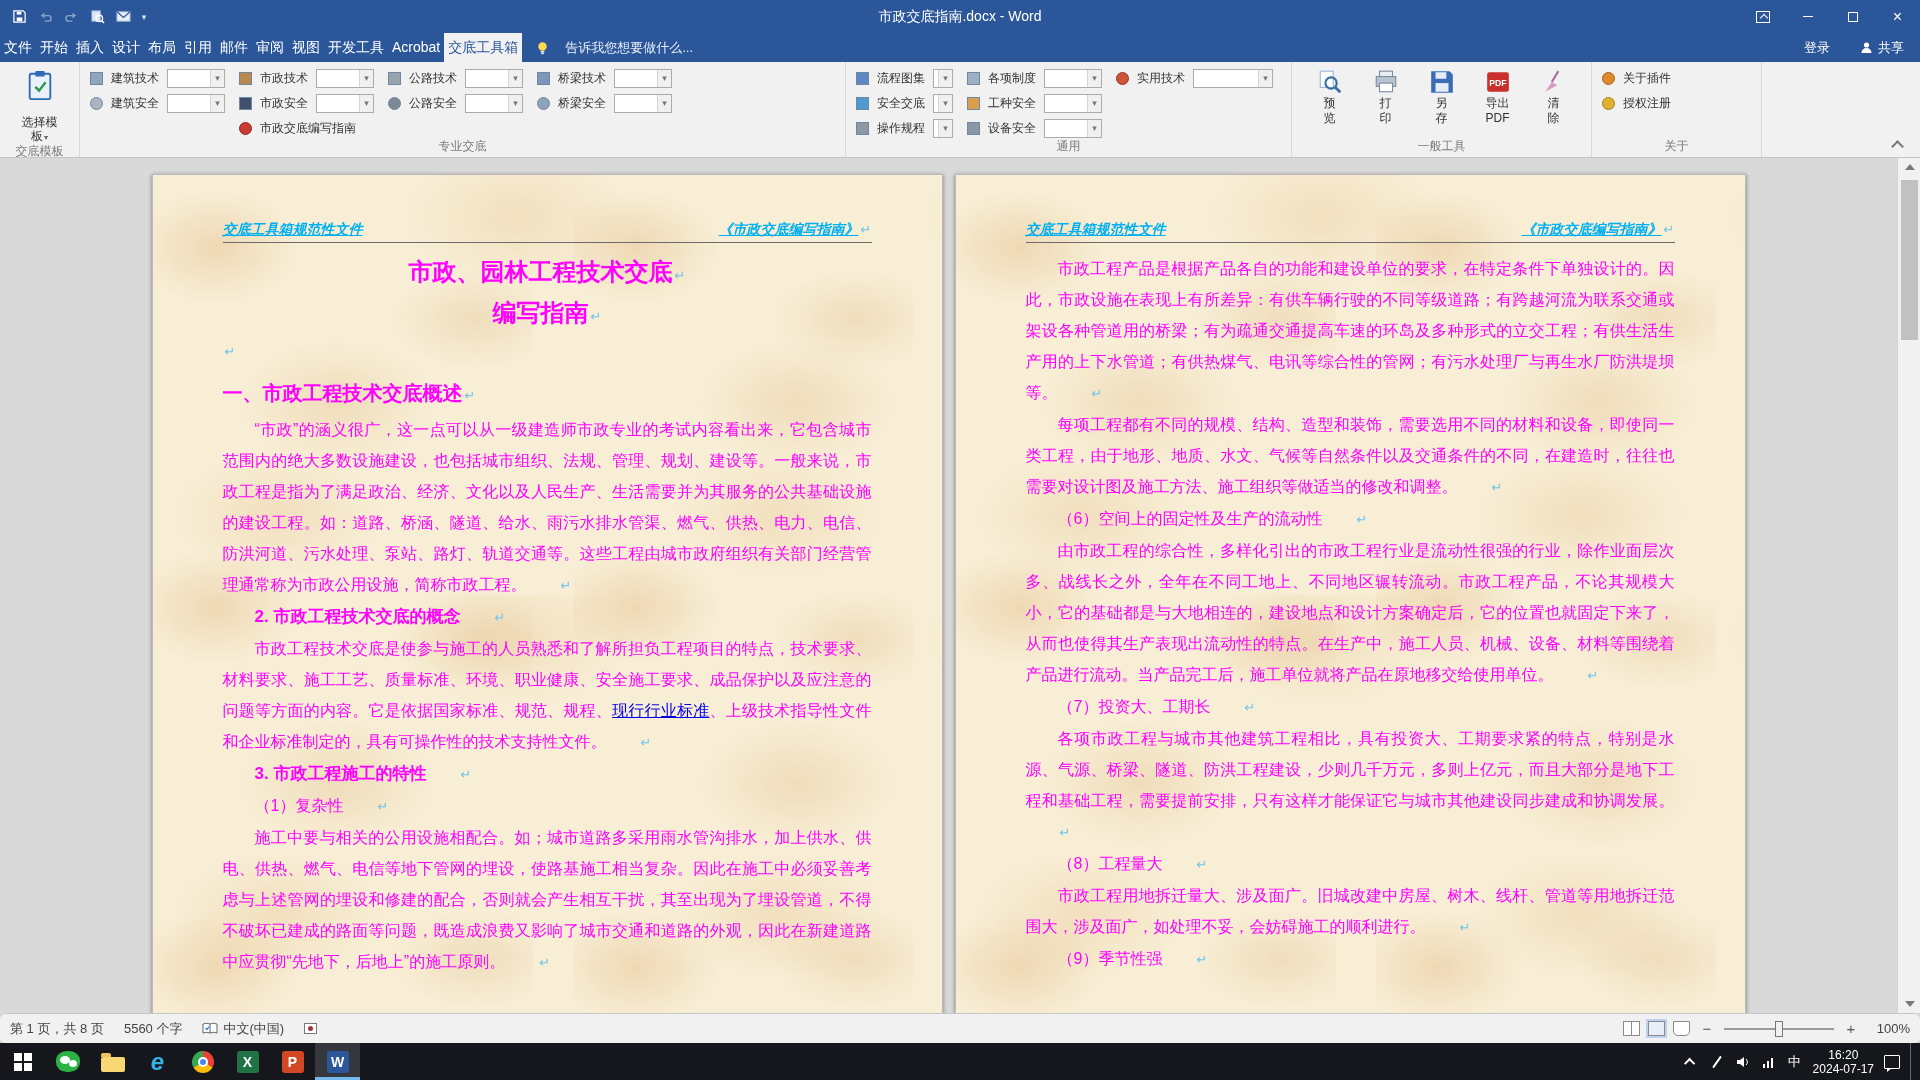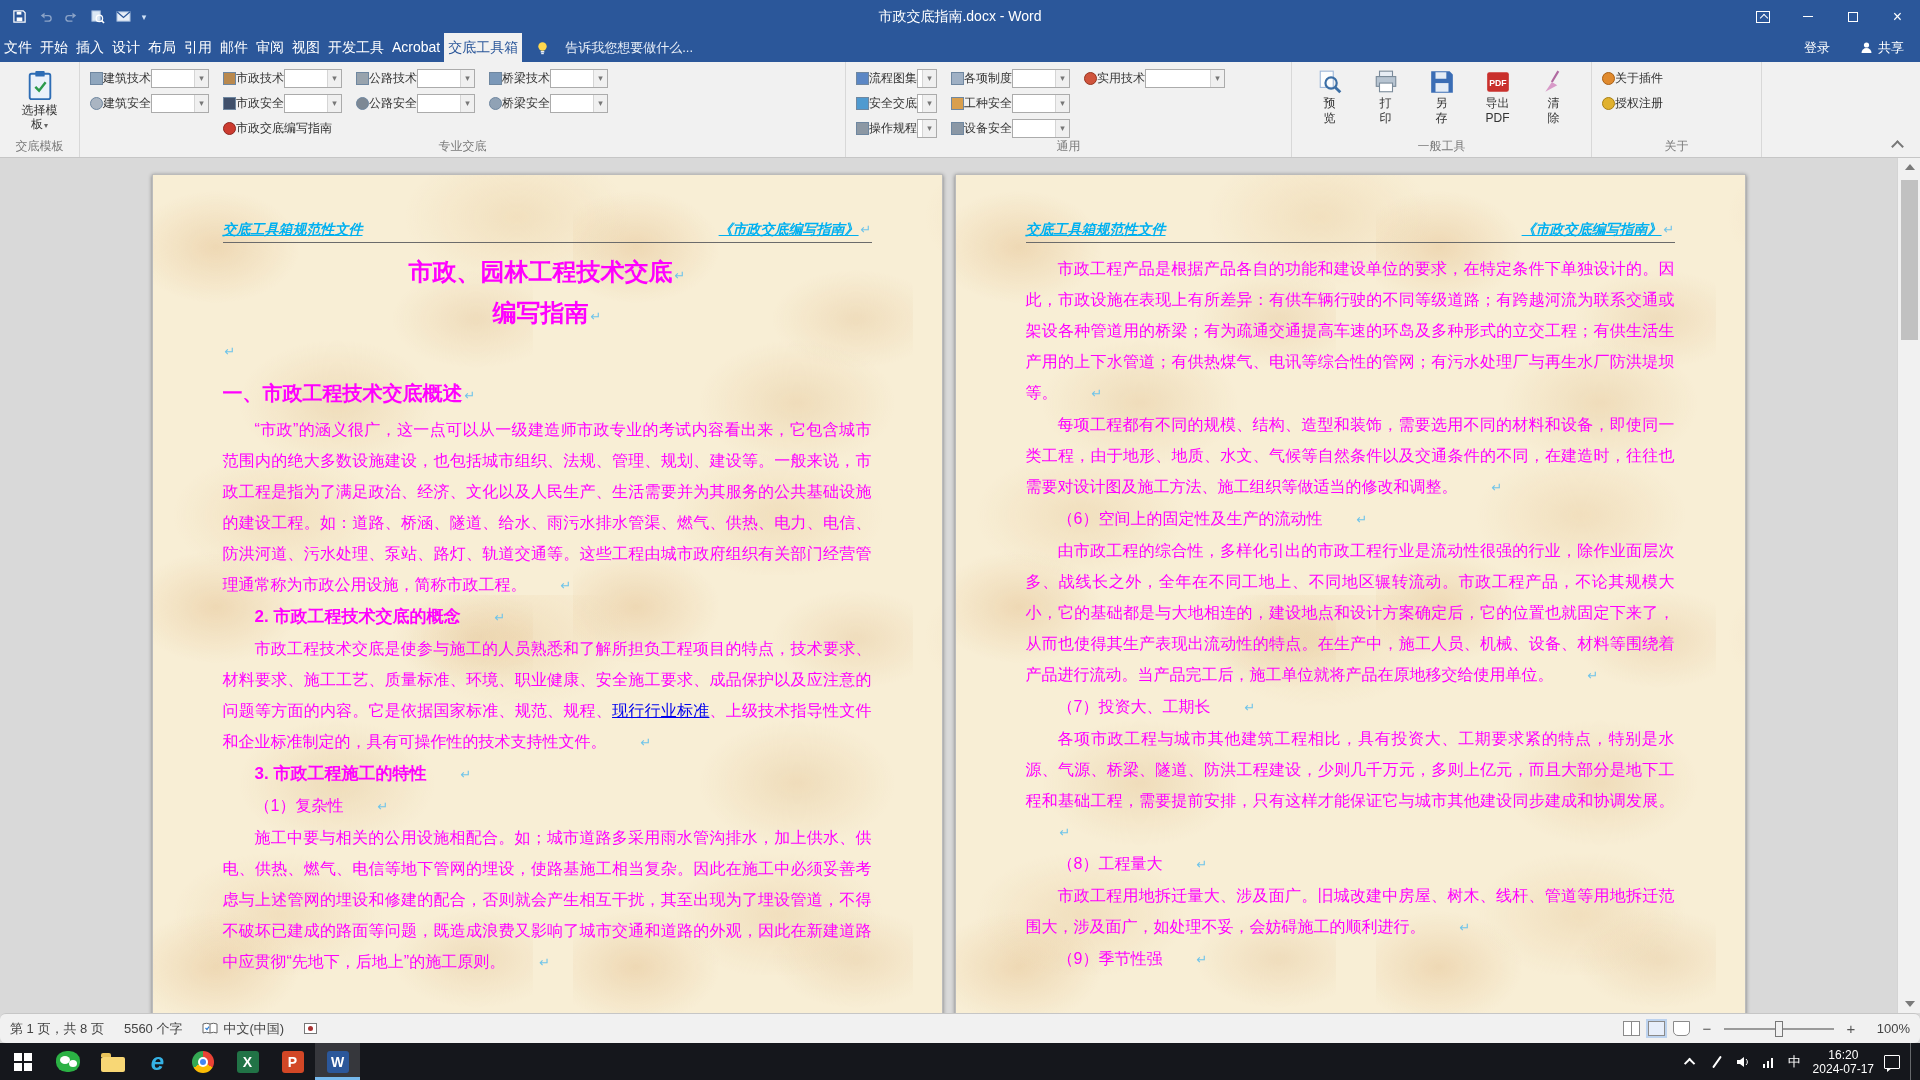--- a/index.html
+++ b/index.html
@@ -35,26 +35,26 @@
   .signin { line-height:29px; font-size:13px; padding:0 14px; cursor:pointer; }
   .share { display:flex; align-items:center; gap:5px; font-size:13px; padding:0 16px; cursor:pointer; }
 
   
   .ribbon { position:absolute; top:62px; left:0; right:0; height:96px;
     background:#f1f1f1; border-bottom:1px solid #c6c6c6; display:flex; }
   .rg { height:100%; border-right:1px solid #d8d8d8; display:flex; flex-direction:column; }
   .rg-body { flex:1; display:flex; }
   .rg-label { height:17px; font-size:12px; color:#7a7a7a; text-align:center; line-height:13px; }
   .bigbtn { width:64px; margin:3px auto 0; display:flex; flex-direction:column; align-items:center;
-    gap:2px; cursor:pointer; padding-top:4px; }
+    gap:14px; cursor:pointer; padding-top:4px; }
   .bb-label { font-size:12px; color:#333; text-align:center; width:42px; line-height:14px; }
   .bb-label .caret { font-size:8px; color:#666; margin-left:1px; }
   .cols { display:flex; gap:14px; padding:6px 10px 0; }
   .rcol { display:flex; flex-direction:column; gap:5px; }
-  .ritem { display:flex; align-items:center; gap:0; height:20px; font-size:12px; color:#333;
+  .ritem { display:flex; align-items:center; gap:8px; height:20px; font-size:12px; color:#333;
     cursor:pointer; white-space:nowrap; }
   .si { width:13px; height:13px; background:#93a9bd; border:1px solid #6f87a0; flex:0 0 auto; }
   .si.round { border-radius:50%; }
   .combo { width:58px; height:19px; background:#fff; border:1px solid #ababab; display:flex;
     justify-content:flex-end; align-items:stretch; cursor:pointer; }
   .combo.narrow { width:20px; }
   .combo.wide { width:80px; }
   .combo .caret { width:14px; text-align:center; color:#777; font-size:9px; background:#f0f0f0;
     border-left:1px solid #d5d5d5; line-height:17px; }
   .bigT { width:56px; display:flex; flex-direction:column; align-items:center; gap:1px;

